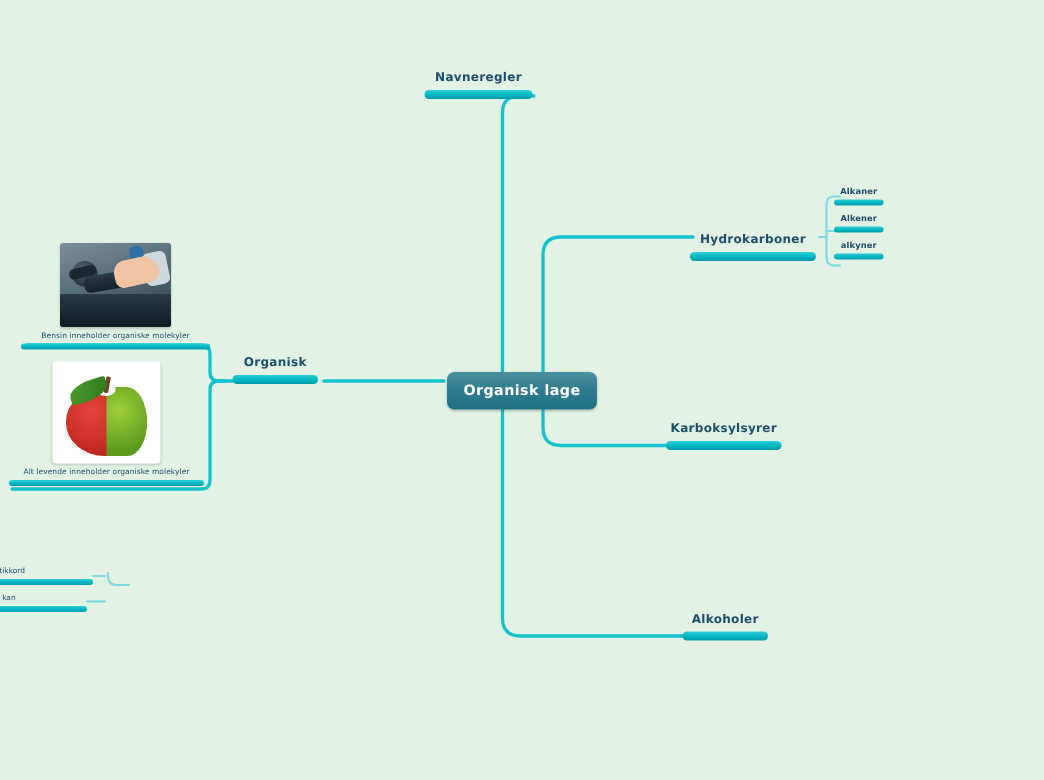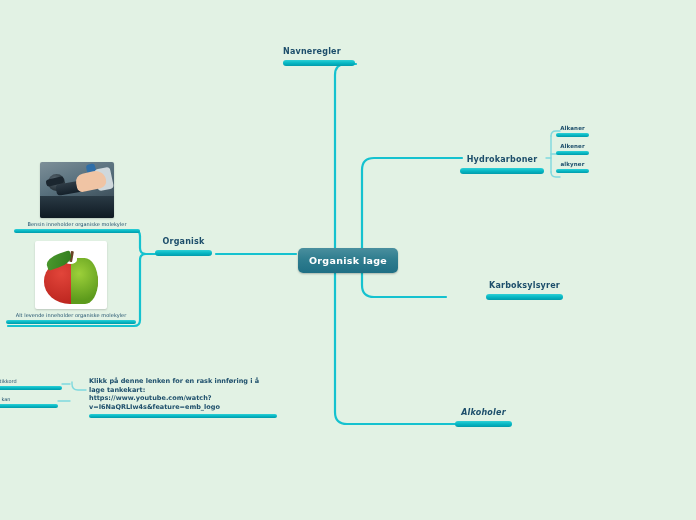--- a/index.html
+++ b/index.html
@@ -70,32 +70,32 @@
   }
 
   .b-main .txt { font-size: 8px; letter-spacing: 0.2px; }
   .b-main .bar { height: 6px; margin-top: 4px; }
 
   .b-sub .txt { font-size: 5.5px; letter-spacing: 0.1px; }
   .b-sub .bar { height: 3.5px; margin-top: 2px; }
 
   
   #branch-navneregler { left: 283px; top: 47px; width: 72px; }
-  #branch-navneregler .txt { text-align: left; }
+  #branch-navneregler .txt { text-align: center; }
   #branch-navneregler .bar { width: 72px; }
 
   #branch-hydrokarboner { left: 460px; top: 155px; width: 84px; }
   #branch-hydrokarboner .txt { text-align: center; }
   #branch-hydrokarboner .bar { width: 84px; }
 
-  #branch-karboksylsyrer { left: 444px; top: 281px; width: 77px; margin-left: 42px; }
+  #branch-karboksylsyrer { left: 444px; top: 281px; width: 77px; }
   #branch-karboksylsyrer .txt { text-align: center; }
   #branch-karboksylsyrer .bar { width: 77px; }
 
-  #branch-alkoholer { left: 455px; top: 408px; width: 57px; font-style: italic; }
+  #branch-alkoholer { left: 455px; top: 408px; width: 57px; }
   #branch-alkoholer .txt { text-align: center; }
   #branch-alkoholer .bar { width: 57px; }
 
   #branch-eksempler { left: 155px; top: 237px; width: 57px; }
   #branch-eksempler .txt { text-align: center; }
   #branch-eksempler .bar { width: 57px; }
 
   #branch-alkaner { left: 556px; top: 125px; width: 33px; }
   #branch-alkaner .txt { text-align: center; }
   #branch-alkaner .bar { width: 33px; }
@@ -387,25 +387,20 @@
       <span class="body-red"></span>
       <span class="body-green"></span>
       <span class="notch"></span>
       <span class="stem"></span>
       <span class="leaf"></span>
     </span>
     <span class="caption">Alt levende inneholder organiske molekyler</span>
     <span class="bar"></span>
   </div>
 
-  <div class="note" id="note-link">
-    <span class="txt">Klikk på denne lenken for en rask innføring i å lage tankekart:</span>
-    <span class="txt url">https://www.youtube.com/watch?v=I6NaQRLIw4s&amp;feature=emb_logo</span>
-    <span class="bar"></span>
-  </div>
 
   <div class="clip-note" id="clip-note-1">
     <span class="txt">, og opprett stikkord</span>
     <span class="bar"></span>
   </div>
 
   <div class="clip-note" id="clip-note-2">
     <span class="txt">vil, men det kan</span>
     <span class="bar"></span>
   </div>

